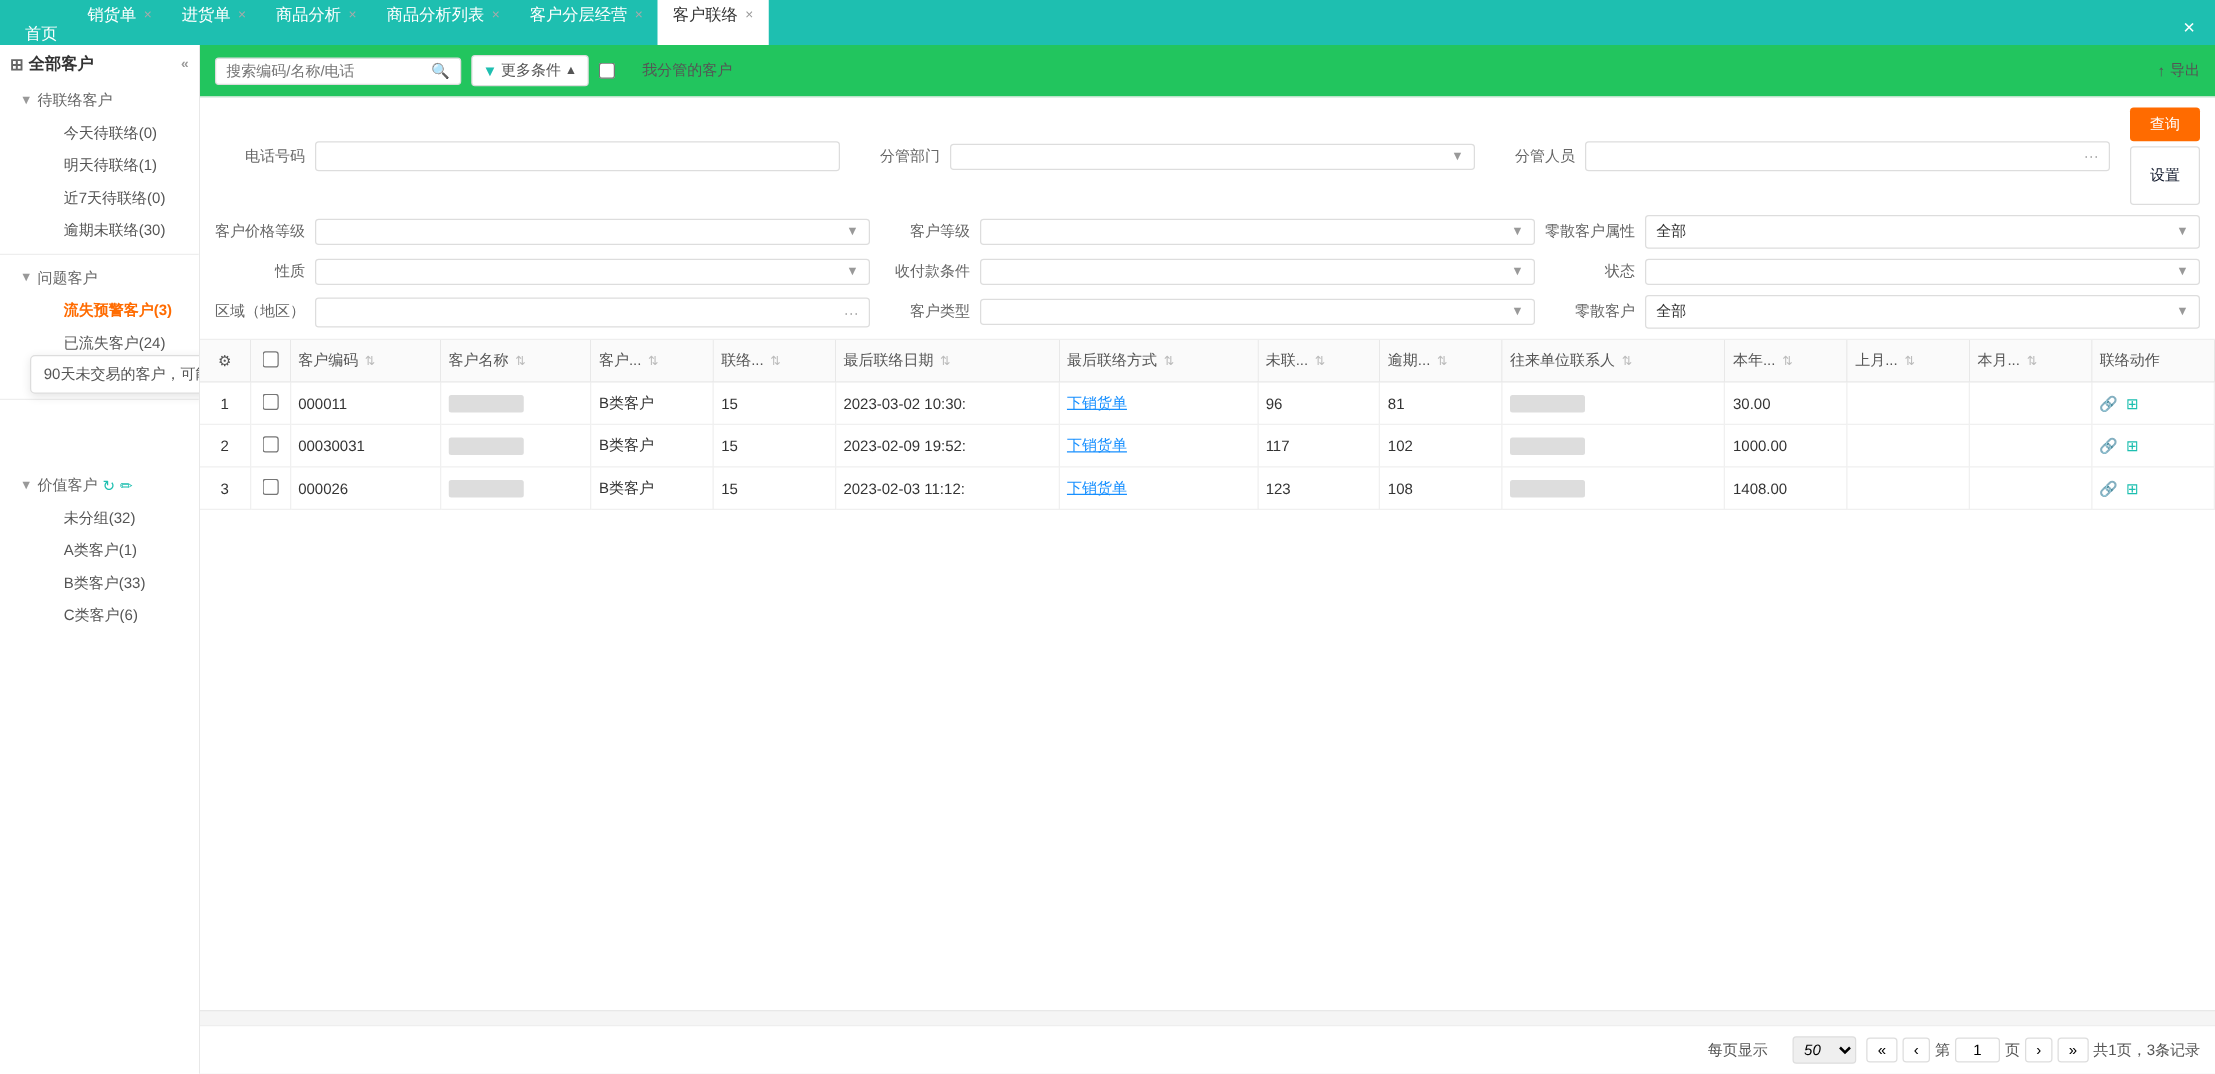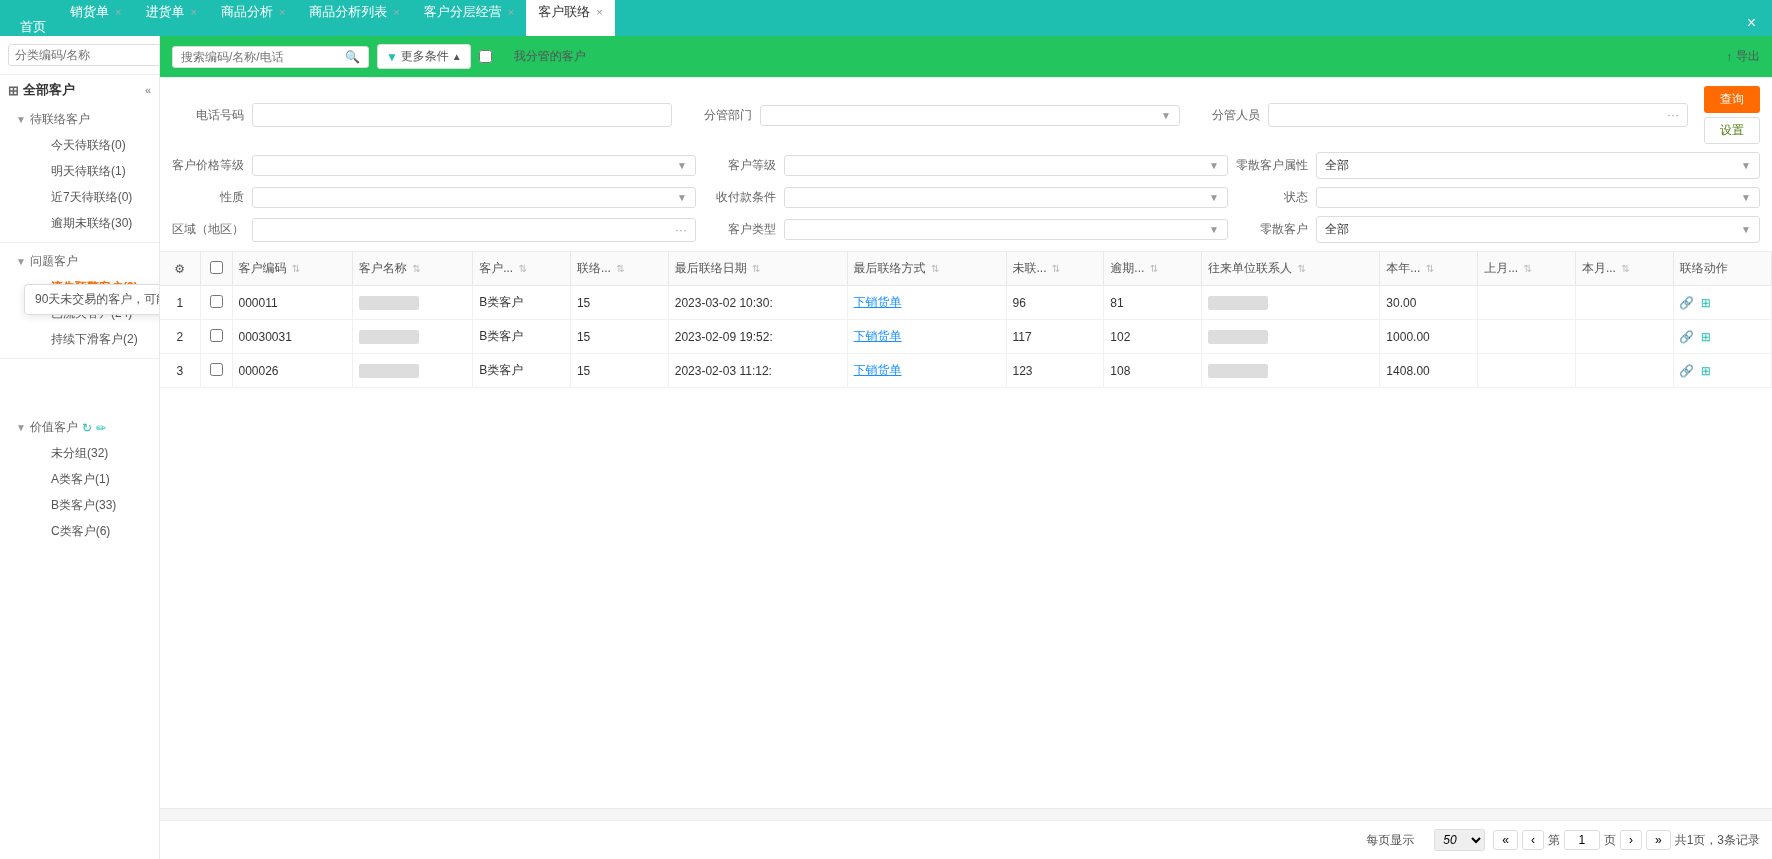--- a/index.html
+++ b/index.html
@@ -50,21 +50,21 @@
     
     .filter-panel { background: #fff; border-bottom: 1px solid #eee; padding: 8px 12px; }
     .filter-row { display: flex; align-items: center; margin-bottom: 8px; gap: 8px; }
     .filter-field { display: flex; align-items: center; flex: 1; }
     .filter-label { font-size: 12px; color: #666; white-space: nowrap; min-width: 80px; text-align: right; padding-right: 8px; }
     .filter-input { flex: 1; border: 1px solid #ddd; border-radius: 3px; padding: 4px 8px; font-size: 12px; outline: none; }
     .filter-select { flex: 1; border: 1px solid #ddd; border-radius: 3px; padding: 4px 8px; font-size: 12px; outline: none; display: flex; align-items: center; justify-content: space-between; cursor: pointer; background: #fff; }
     .filter-select .arrow { color: #999; font-size: 10px; }
     .filter-actions { display: flex; flex-direction: column; gap: 4px; margin-left: 8px; }
     .query-btn { background: #ff6b00; color: #fff; border: none; border-radius: 3px; padding: 5px 16px; font-size: 12px; cursor: pointer; }
-    .setting-btn { background: #fff; color: #4d7c0f; border: 1px solid #ddd; border-radius: 3px; padding: 4px 12px; font-size: 12px; cursor: pointer; }
+    .setting-btn { background: #fff; color: #0f172a; border: 1px solid #ddd; border-radius: 3px; padding: 14px 12px; font-size: 12px; cursor: pointer; }
 
     
     .table-area { flex: 1; overflow: auto; background: #fff; margin: 0; }
     .data-table { width: 100%; border-collapse: collapse; font-size: 12px; }
     .data-table th { background: #fafafa; border-bottom: 1px solid #e8e8e8; border-right: 1px solid #e8e8e8; padding: 8px 6px; text-align: left; white-space: nowrap; color: #555; font-weight: normal; position: sticky; top: 0; z-index: 10; }
     .data-table td { border-bottom: 1px solid #f0f0f0; border-right: 1px solid #f0f0f0; padding: 8px 6px; white-space: nowrap; color: #333; }
     .data-table .col-num { width: 40px; text-align: center; }
     .data-table .col-check { width: 32px; text-align: center; }
     .data-table .sort-icon { color: #bbb; font-size: 10px; margin-left: 2px; }
     .link-text { color: #1890ff; cursor: pointer; text-decoration: underline; }
@@ -112,24 +112,20 @@
   <div class="nav-tab active">
     <span>客户联络</span>
     <span class="close-icon">×</span>
   </div>
   <span class="close-btn">×</span>
 </div>
 
 <div class="main-layout">
 
   <div class="sidebar sidebar-relative">
-    <div class="sidebar-search">
-      <input type="text" placeholder="分类编码/名称" style="">
-
-    </div>
     <div class="sidebar-section-title">
       <span class="icon">⊞</span>
       <span>全部客户</span>
       <span class="collapse-icon">«</span>
     </div>
 
     <div class="sidebar-group">
       <div class="sidebar-group-title">
         <span class="arrow">▼</span>
         <span>待联络客户</span>

